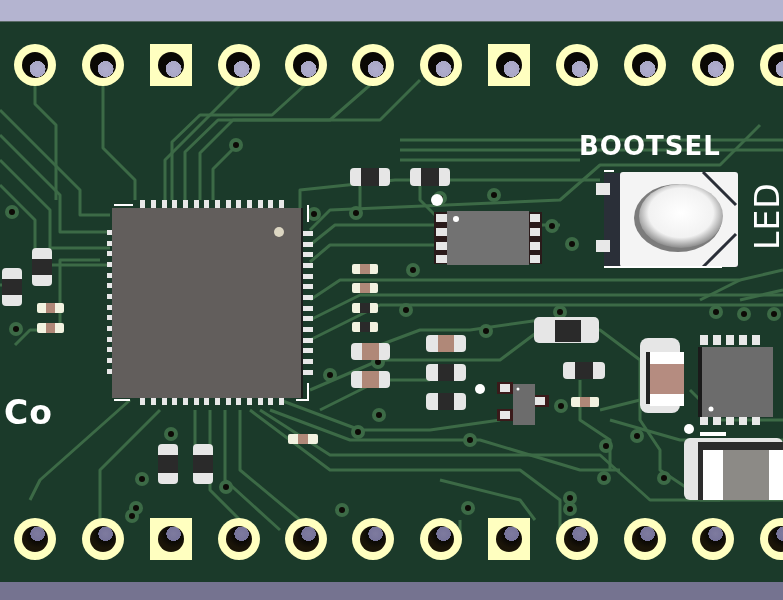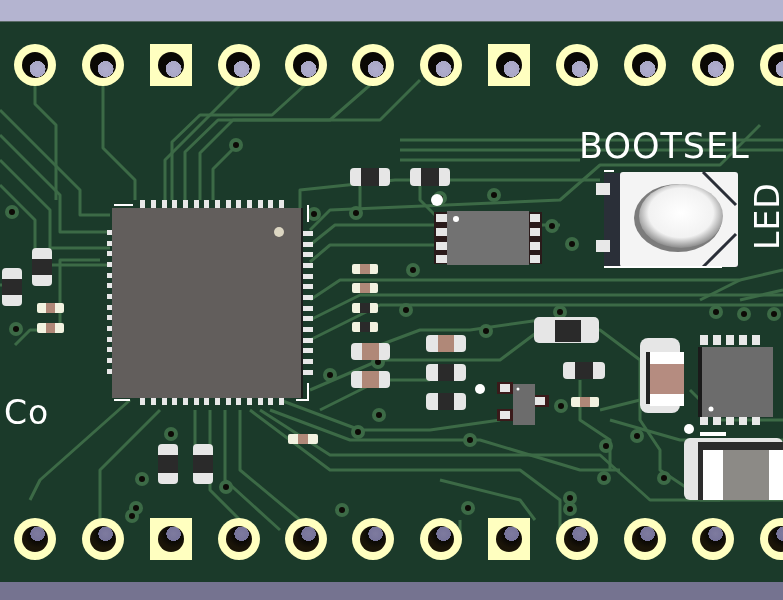--- a/index.html
+++ b/index.html
@@ -1,21 +1,21 @@
 <!DOCTYPE html>
 <html><head>
 <meta charset="utf-8">
 <style>
   html, body { margin:0; padding:0; }
   body { width:783px; height:600px; overflow:hidden; background:#b4b4d0; font-family:"DejaVu Sans", sans-serif; }
   #board { position:absolute; left:0; top:0; width:783px; height:600px; }
   .silk-text { position:absolute; color:#ffffff; font-family:"DejaVu Sans", sans-serif; letter-spacing:1px; }
-  #bootsel-label { left:579px; top:128px; font-size:35px; line-height:36px; }
+  #bootsel-label { left:579px; top:128px; font-size:26px; line-height:36px;font-weight:bold; }
   #led-label { left:750px; top:250px; font-size:33px; line-height:36px; transform-origin:0 0; transform:rotate(-90deg); }
-  #co-label { left:4px; top:394px; font-size:33px; line-height:38px; font-weight:normal; }
+  #co-label { left:4px; top:394px; font-size:33px; line-height:38px; font-weight:bold; }
 </style>
 </head>
 <body>
 
 <svg id="board" viewBox="0 0 783 600" xmlns="http://www.w3.org/2000/svg">
   <defs>
     <radialGradient id="holeGradTop" cx="60%" cy="65%" r="55%">
       <stop offset="0%" stop-color="#b0aece"></stop>
       <stop offset="55%" stop-color="#a9a7c6"></stop>
       <stop offset="56%" stop-color="#0a0805"></stop>

